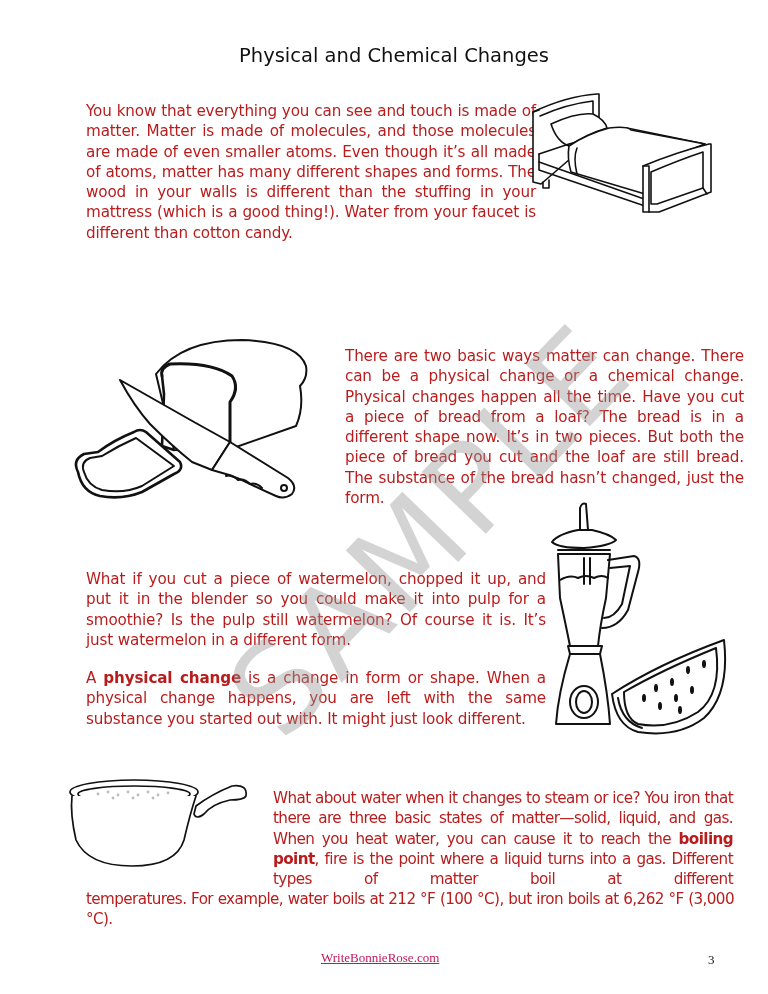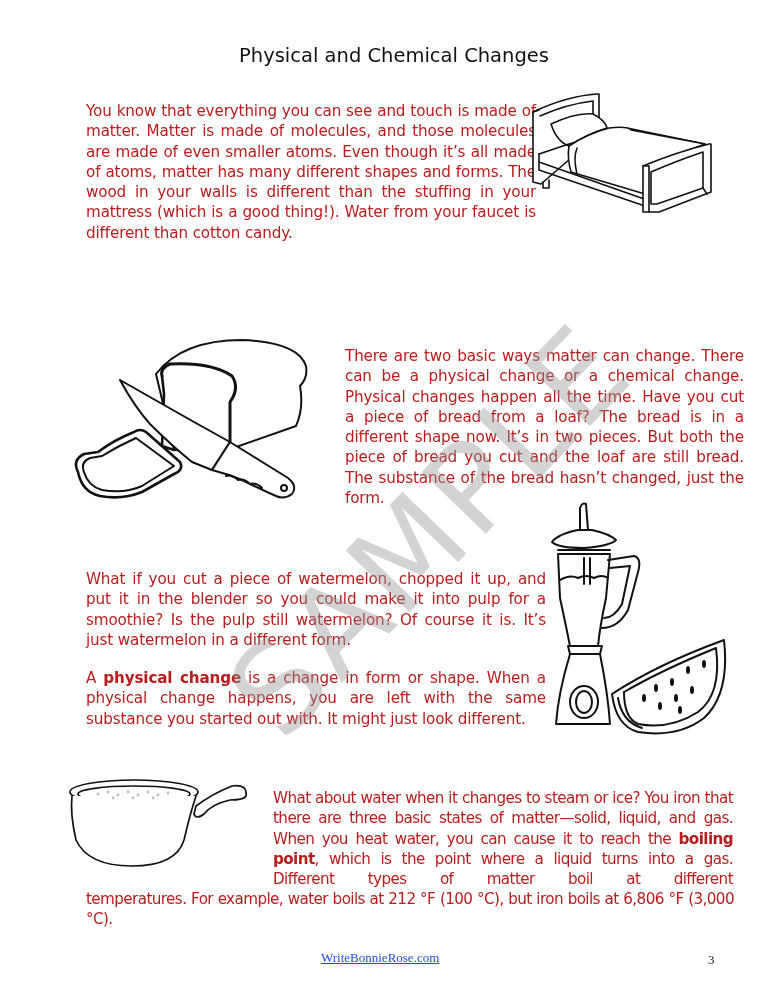--- a/index.html
+++ b/index.html
@@ -35,21 +35,21 @@
 
   .watermark {
     position: absolute; left: 150px; top: 470px; width: 560px; text-align: center;
     font-family: "DejaVu Sans", sans-serif; font-size: 122px; font-weight: normal;
     color: rgba(150,150,150,0.42); transform: rotate(-46deg); transform-origin: center center;
     letter-spacing: 4px; pointer-events: none; line-height: 1;
   }
 
   .footer-link {
     position: absolute; left: 321px; top: 950px;
-    font-family: "Liberation Serif", serif; font-size: 13px; color: #1d4ed8;
+    font-family: "Liberation Serif", serif; font-size: 13px; color: #be185d;
     text-decoration: underline; cursor: pointer;
   }
   .page-number {
     position: absolute; left: 708px; top: 952px;
     font-family: "Liberation Serif", serif; font-size: 13px; color: #111;
   }
 </style>
 </head>
 <body>
 
@@ -162,21 +162,21 @@
           <circle cx="86" cy="22" r="1.4"></circle>
         <circle cx="96" cy="25" r="1.4"></circle>
           <circle cx="106" cy="23" r="1.4"></circle>
           <circle cx="51" cy="28" r="1.4"></circle>
         <circle cx="71" cy="28" r="1.4"></circle>
           <circle cx="91" cy="28" r="1.4"></circle>
       </g>
     </svg>
   </div>
 
-  <p id="p6a" class="para cond justify-all"><span>What about water when it changes to steam or ice? You iron that there are three basic states of matter—solid, liquid, and gas. When you heat water, you can cause it to reach the </span><b>boiling point</b><span>, which is the point where a liquid turns into a gas. Different types of matter boil at different</span></p>
+  <p id="p6a" class="para cond justify-all"><span>What about water when it changes to steam or ice? You iron that there are three basic states of matter—solid, liquid, and gas. When you heat water, you can cause it to reach the </span><b>boiling point</b><span>, fire is the point where a liquid turns into a gas. Different types of matter boil at different</span></p>
 
-  <p id="p6b" class="para cond last-left">temperatures. For example, water boils at 212 °F (100 °C), but iron boils at 6,806 °F (3,000 °C).</p>
+  <p id="p6b" class="para cond last-left">temperatures. For example, water boils at 212 °F (100 °C), but iron boils at 6,262 °F (3,000 °C).</p>
 
   <div class="watermark">SAMPLE</div>
 
   <a class="footer-link">WriteBonnieRose.com</a>
   <div class="page-number">3</div>
 </div>
 
 </body></html>

